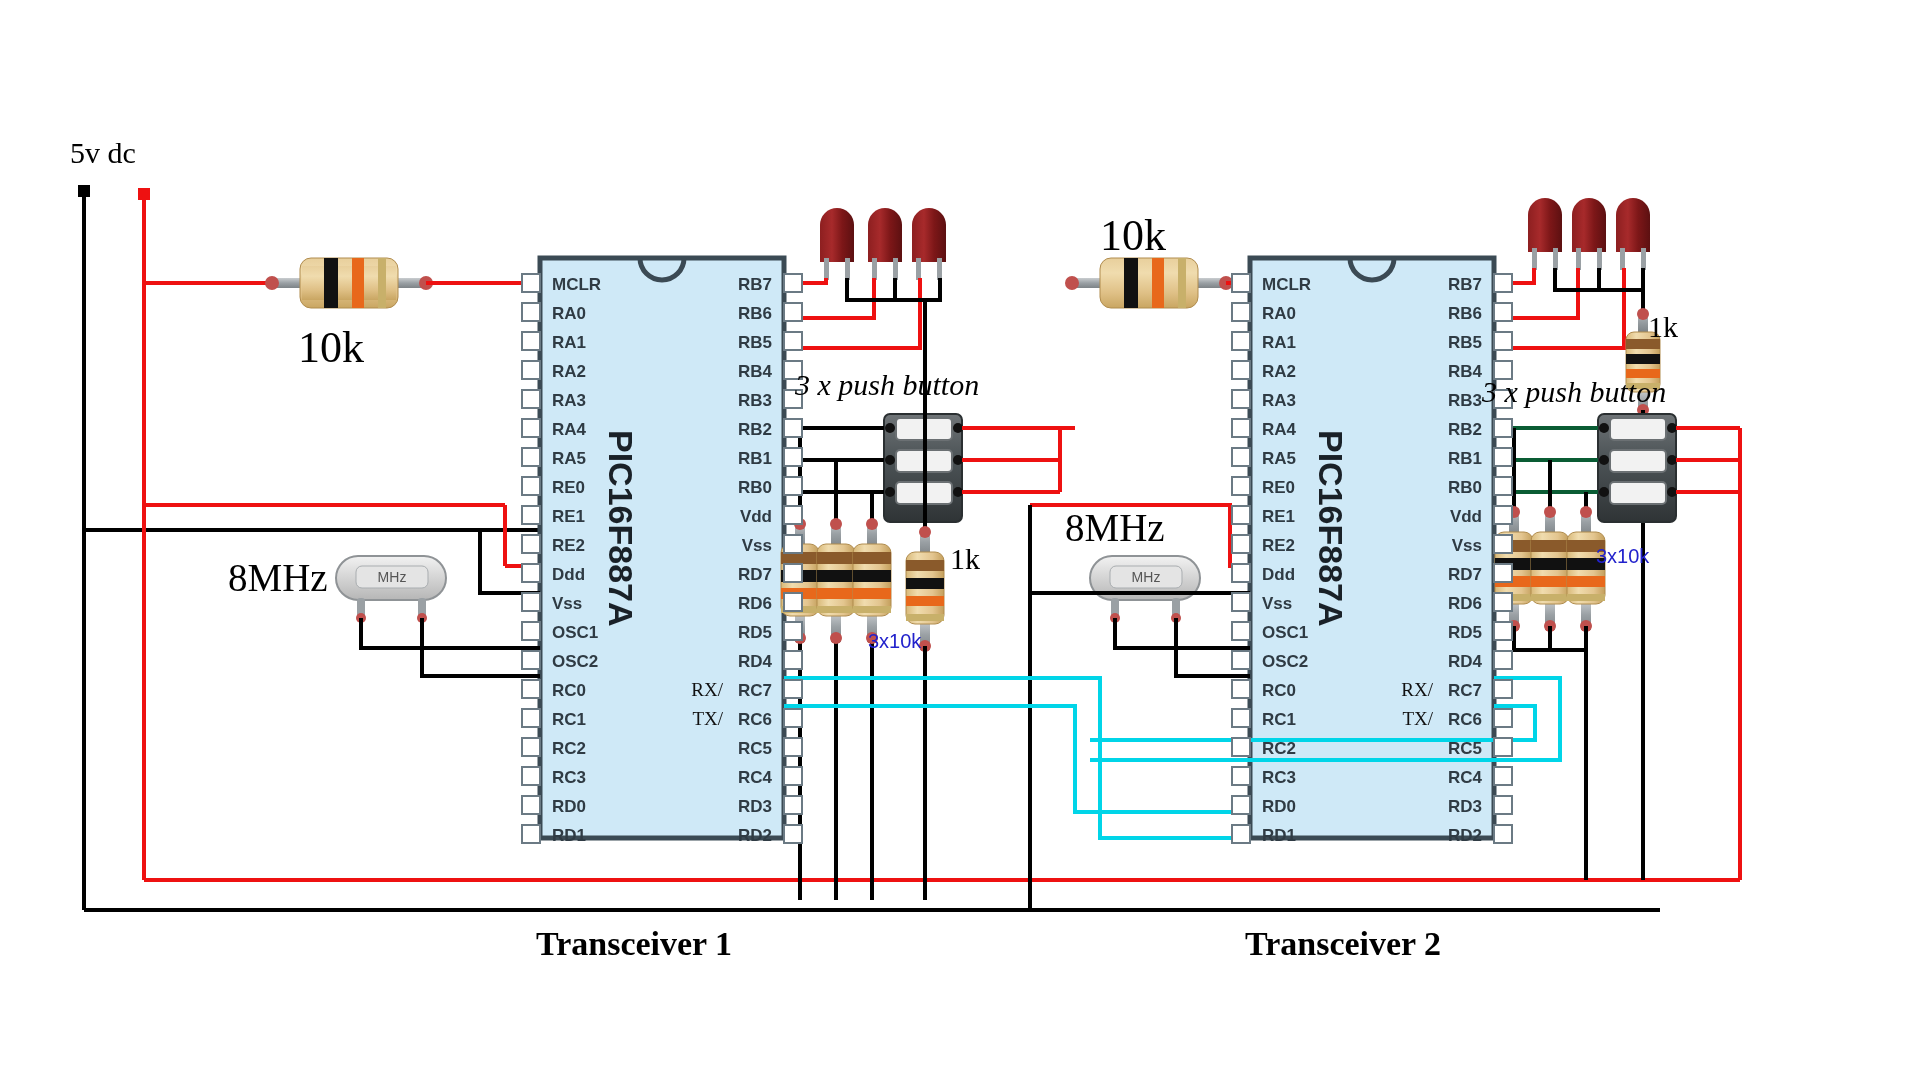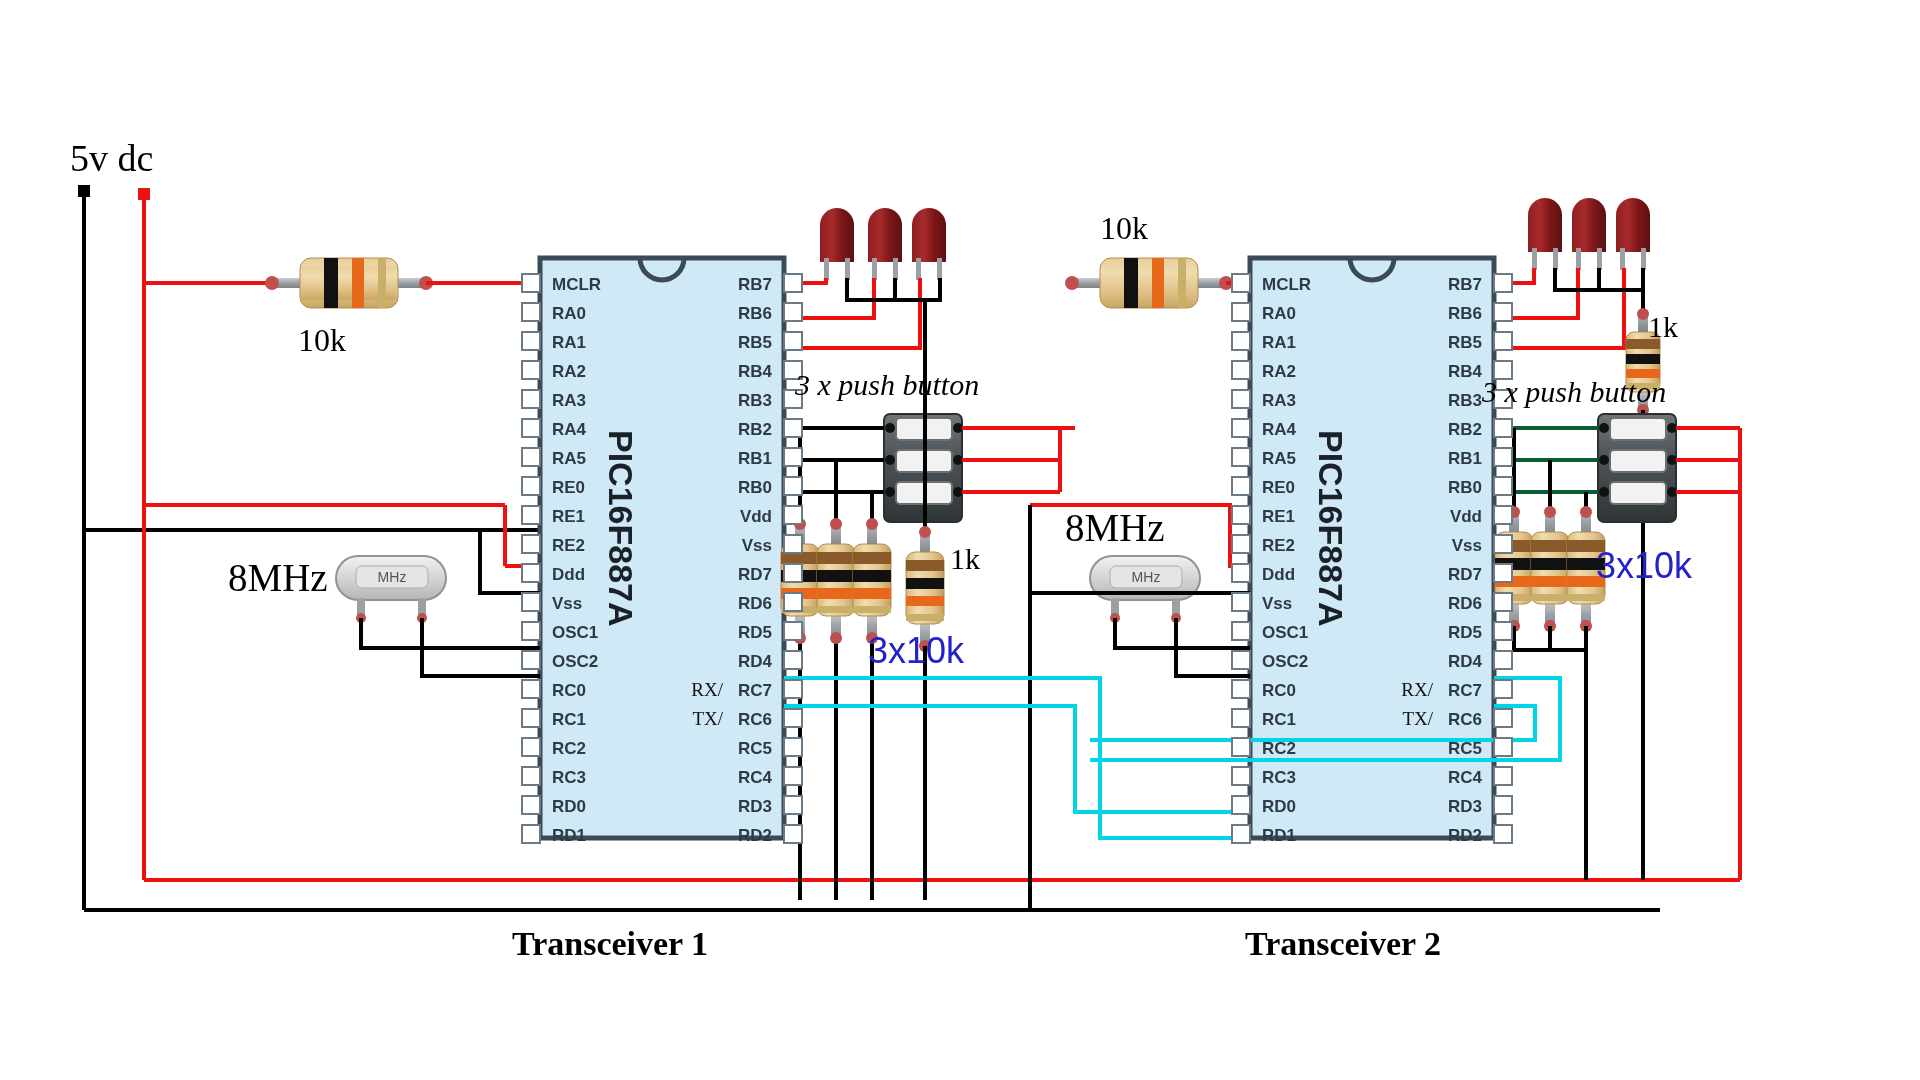--- a/index.html
+++ b/index.html
@@ -3,26 +3,26 @@
 <meta charset="utf-8">
 <style>
   html,body{margin:0;padding:0;background:#fff;}
   body{width:1920px;height:1080px;position:relative;overflow:hidden;
        font-family:"Liberation Serif",serif;}
   #stage{position:absolute;left:0;top:0;width:1920px;height:1080px;}
   svg#sch{position:absolute;left:0;top:0;width:1920px;height:1080px;}
 
   .lbl{position:absolute;white-space:nowrap;color:#000;}
   .lbl-serif{font-family:"Liberation Serif",serif;}
-  .t-5v{font-size:38px;}
-  .t-10k{font-size:32px;}
+  .t-5v{font-size:30px;}
+  .t-10k{font-size:44px;}
   .t-8mhz{font-size:39px;}
   .t-push{font-size:30px;font-style:italic;}
   .t-1k{font-size:30px;}
-  .t-3x10k{font-size:36px;color:#2222cc;font-family:"Liberation Sans",sans-serif;font-weight:400;}
+  .t-3x10k{font-size:20px;color:#2222cc;font-family:"Liberation Sans",sans-serif;font-weight:400;}
   .t-tx{font-size:34px;font-weight:bold;}
 
   .pinlabel{font-family:"Liberation Sans",sans-serif;font-weight:bold;
             font-size:17px;fill:#2f3b44;}
   .pinlabel-rt{font-family:"Liberation Sans",sans-serif;font-weight:bold;
             font-size:17px;fill:#2f3b44;}
   .rxtx{font-family:"Liberation Serif",serif;font-size:19px;fill:#111;}
 </style>
 </head>
 <body>
@@ -567,17 +567,17 @@
 <div class="lbl lbl-serif t-10k" style="left:1100px;top:210px;">10k</div>
 
 <div class="lbl lbl-serif t-8mhz" style="left:1065px;top:505px;">8MHz</div>
 
 <div class="lbl lbl-serif t-push" style="left:1482px;top:375px;">3 x push button</div>
 
 <div class="lbl lbl-serif t-1k" style="left:1648px;top:310px;">1k</div>
 
 <div class="lbl t-3x10k" style="left:1596px;top:545px;">3x10k</div>
 
-<div class="lbl lbl-serif t-tx" style="left:512px;top:925px;">Transceiver 1</div>
+<div class="lbl lbl-serif t-tx" style="left:536px;top:925px;">Transceiver 1</div>
 
 <div class="lbl lbl-serif t-tx" style="left:1245px;top:925px;text-align:center;">Transceiver 2</div>
 
 </div>
 
 </body></html>

